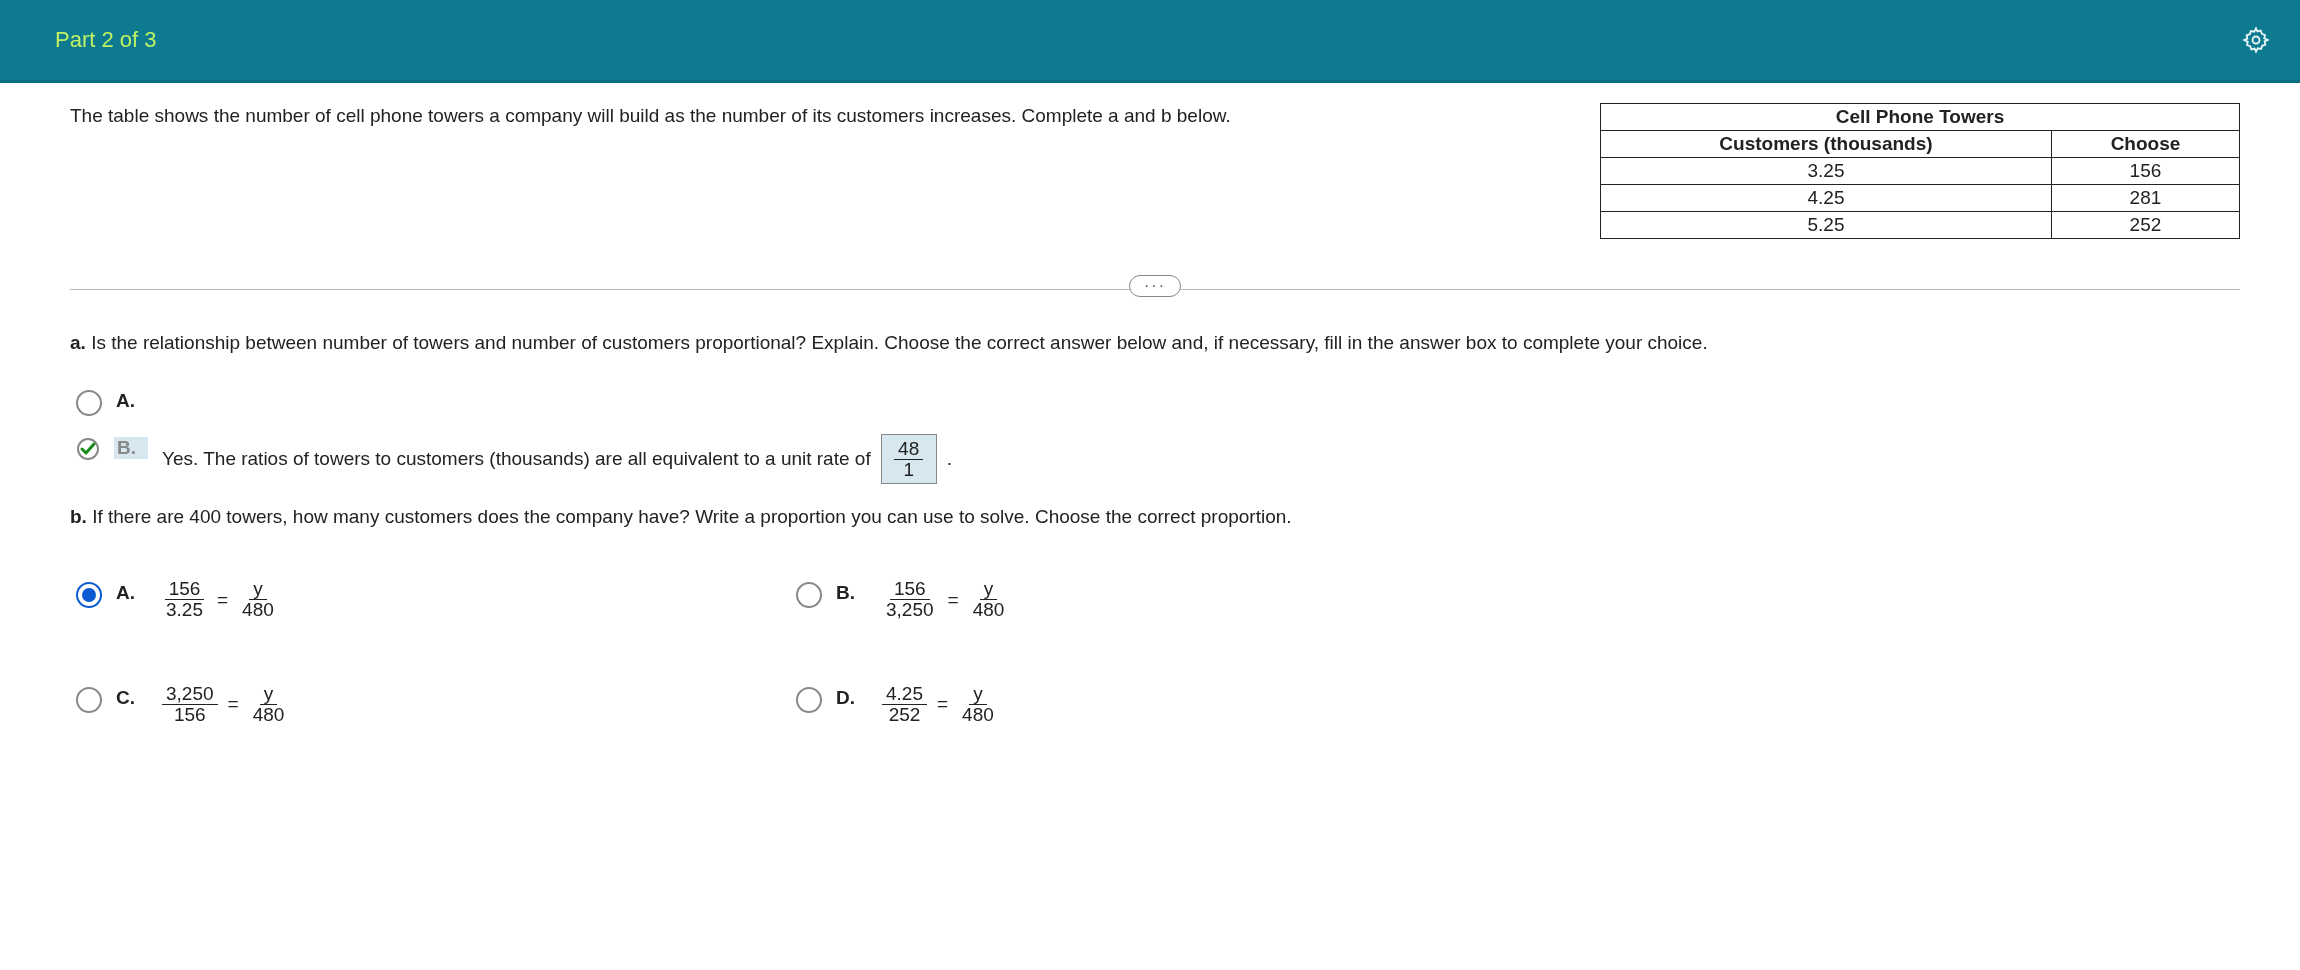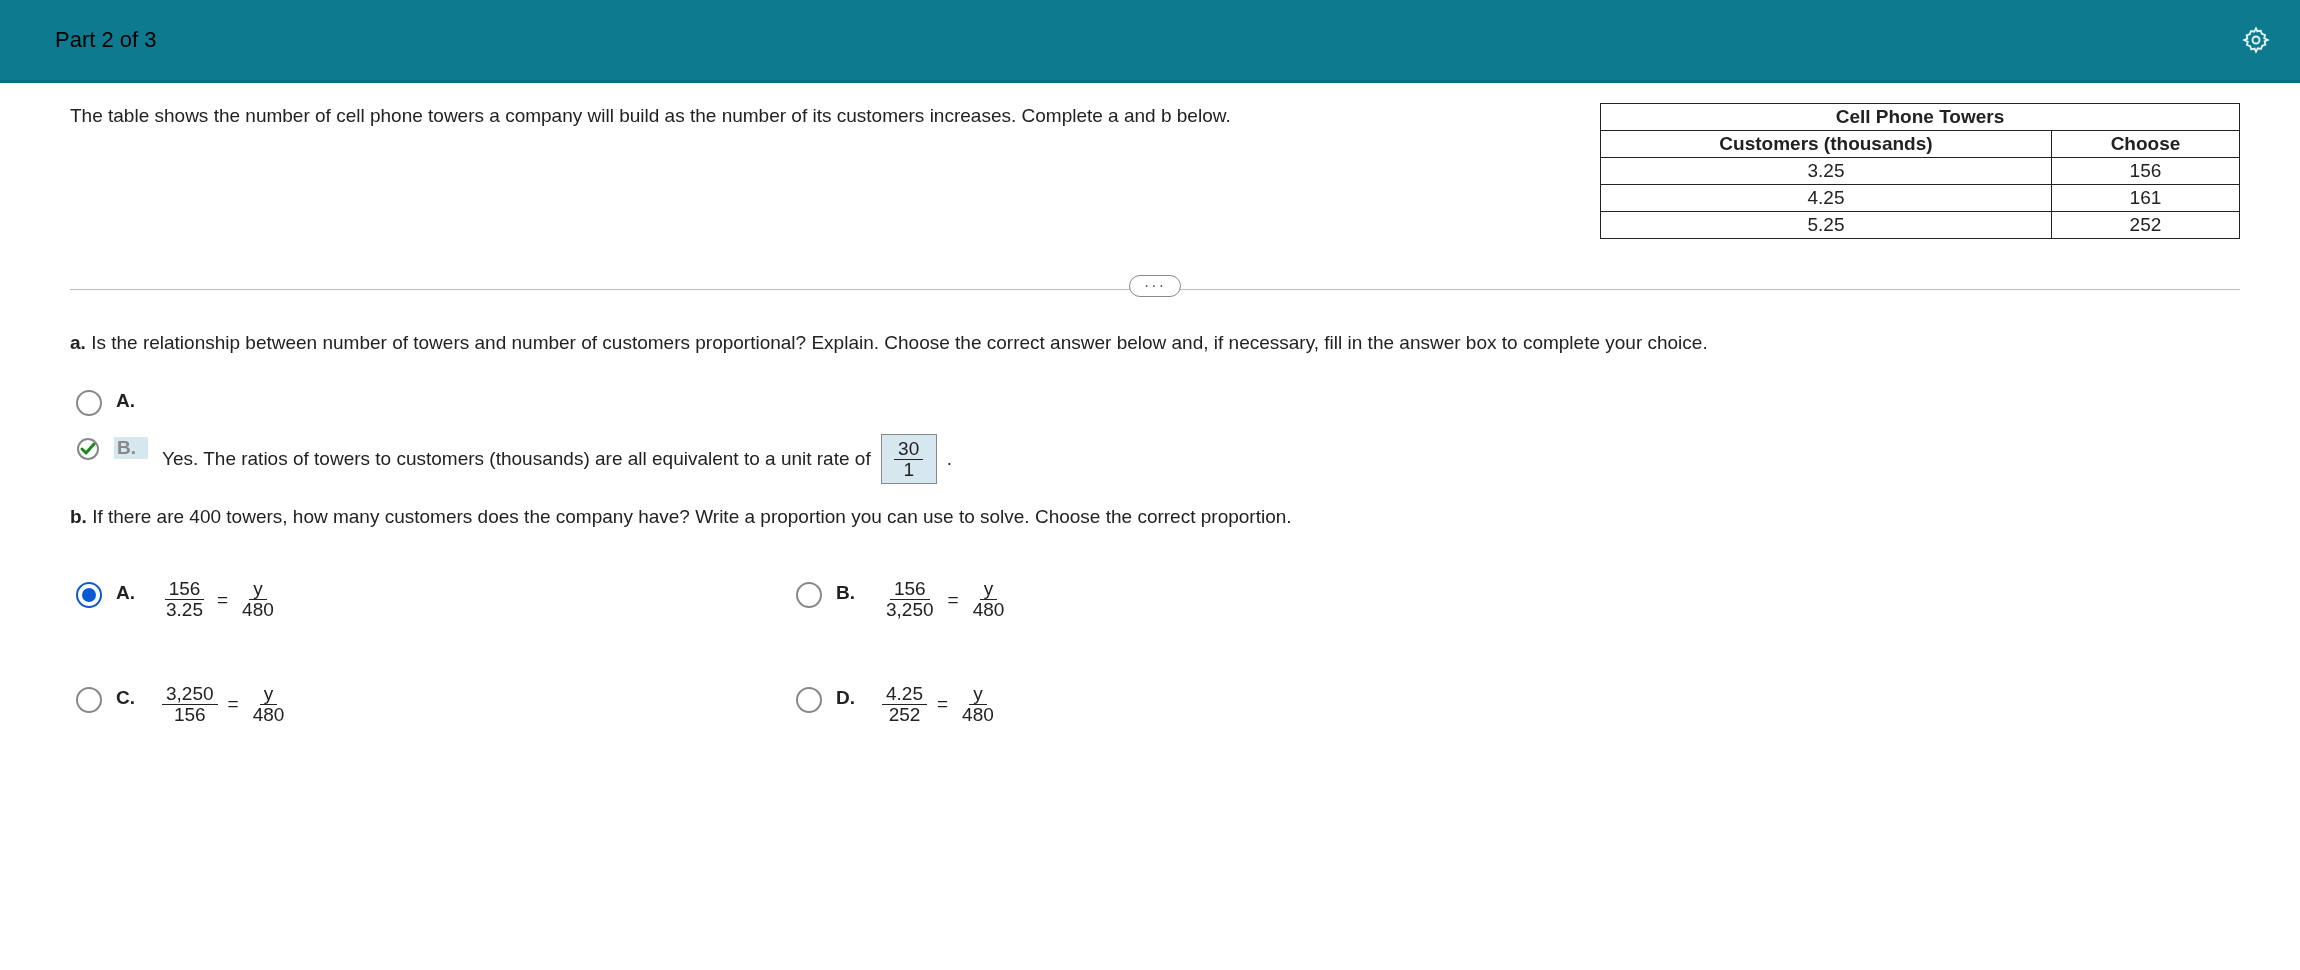--- a/index.html
+++ b/index.html
@@ -1,18 +1,18 @@
 <!DOCTYPE html>
 <html><head>
 <meta charset="utf-8">
 <style>
   html,body{margin:0;padding:0;font-family:Arial,Helvetica,sans-serif;background:#fff;color:#222;font-size:19px;}
   .page{width:2300px;}
   .topbar{background:#0d7a8f;color:#dff2f5;height:80px;display:flex;align-items:center;justify-content:space-between;padding:0 30px 0 55px;border-bottom:3px solid #0b6d80;}
-  .topbar .title{font-size:22px;font-weight:400;color:#000000;}
+  .topbar .title{font-size:22px;font-weight:400;color:#bef264;}
   .gear{width:28px;height:28px;color:#e6f5f8;}
   .content{padding:20px 60px 40px 70px;}
   .intro-row{display:flex;justify-content:space-between;align-items:flex-start;gap:20px;}
   .intro-text{max-width:1400px;line-height:1.4;}
   .data-table{border-collapse:collapse;min-width:640px;font-size:19px;padding-left:40px;}
   .data-table th,.data-table td{border:1px solid #222;padding:2px 16px;text-align:center;font-weight:400;}
   .data-table .hdr{font-weight:700;}
   .divider-wrap{position:relative;margin:50px 0 40px;}
   .divider{border:none;border-top:1px solid #bbb;margin:0;}
   .ellipsis-pill{position:absolute;left:50%;top:-14px;transform:translateX(-50%);background:#fff;border:1px solid #888;border-radius:14px;padding:2px 14px;color:#555;font-size:16px;letter-spacing:2px;line-height:1;}
@@ -60,21 +60,21 @@
         <tr>
           <td class="hdr">Customers (thousands)</td>
           <td class="hdr">Choose</td>
         </tr>
         <tr>
               <td>3.25</td>
               <td>156</td>
             </tr>
         <tr>
               <td>4.25</td>
-              <td>161</td>
+              <td>281</td>
             </tr>
         <tr>
               <td>5.25</td>
               <td>252</td>
             </tr>
       </tbody>
         </table>
     </div>
 
     <div class="divider-wrap">
@@ -98,21 +98,21 @@
           <svg viewBox="0 0 24 24">
             <circle cx="12" cy="12" r="10" fill="none" stroke="#888" stroke-width="2"></circle>
             <path d="M6 12l4 4 8-9" fill="none" stroke="#1a8a1a" stroke-width="3" stroke-linecap="round" stroke-linejoin="round"></path>
           </svg>
         </span>
         <span class="opt-letter muted hl">B.</span>
         <span class="opt-body">
           <span>Yes. The ratios of towers to customers (thousands) are all equivalent to a unit rate of</span>
           <span class="answer-box">
             <span class="frac">
-              <span class="num">30</span>
+              <span class="num">48</span>
               <span class="den">1</span>
             </span>
           </span>
           <span>.</span>
         </span>
       </div>
     </div>
 
     <div class="question">
       <b>b.</b>

